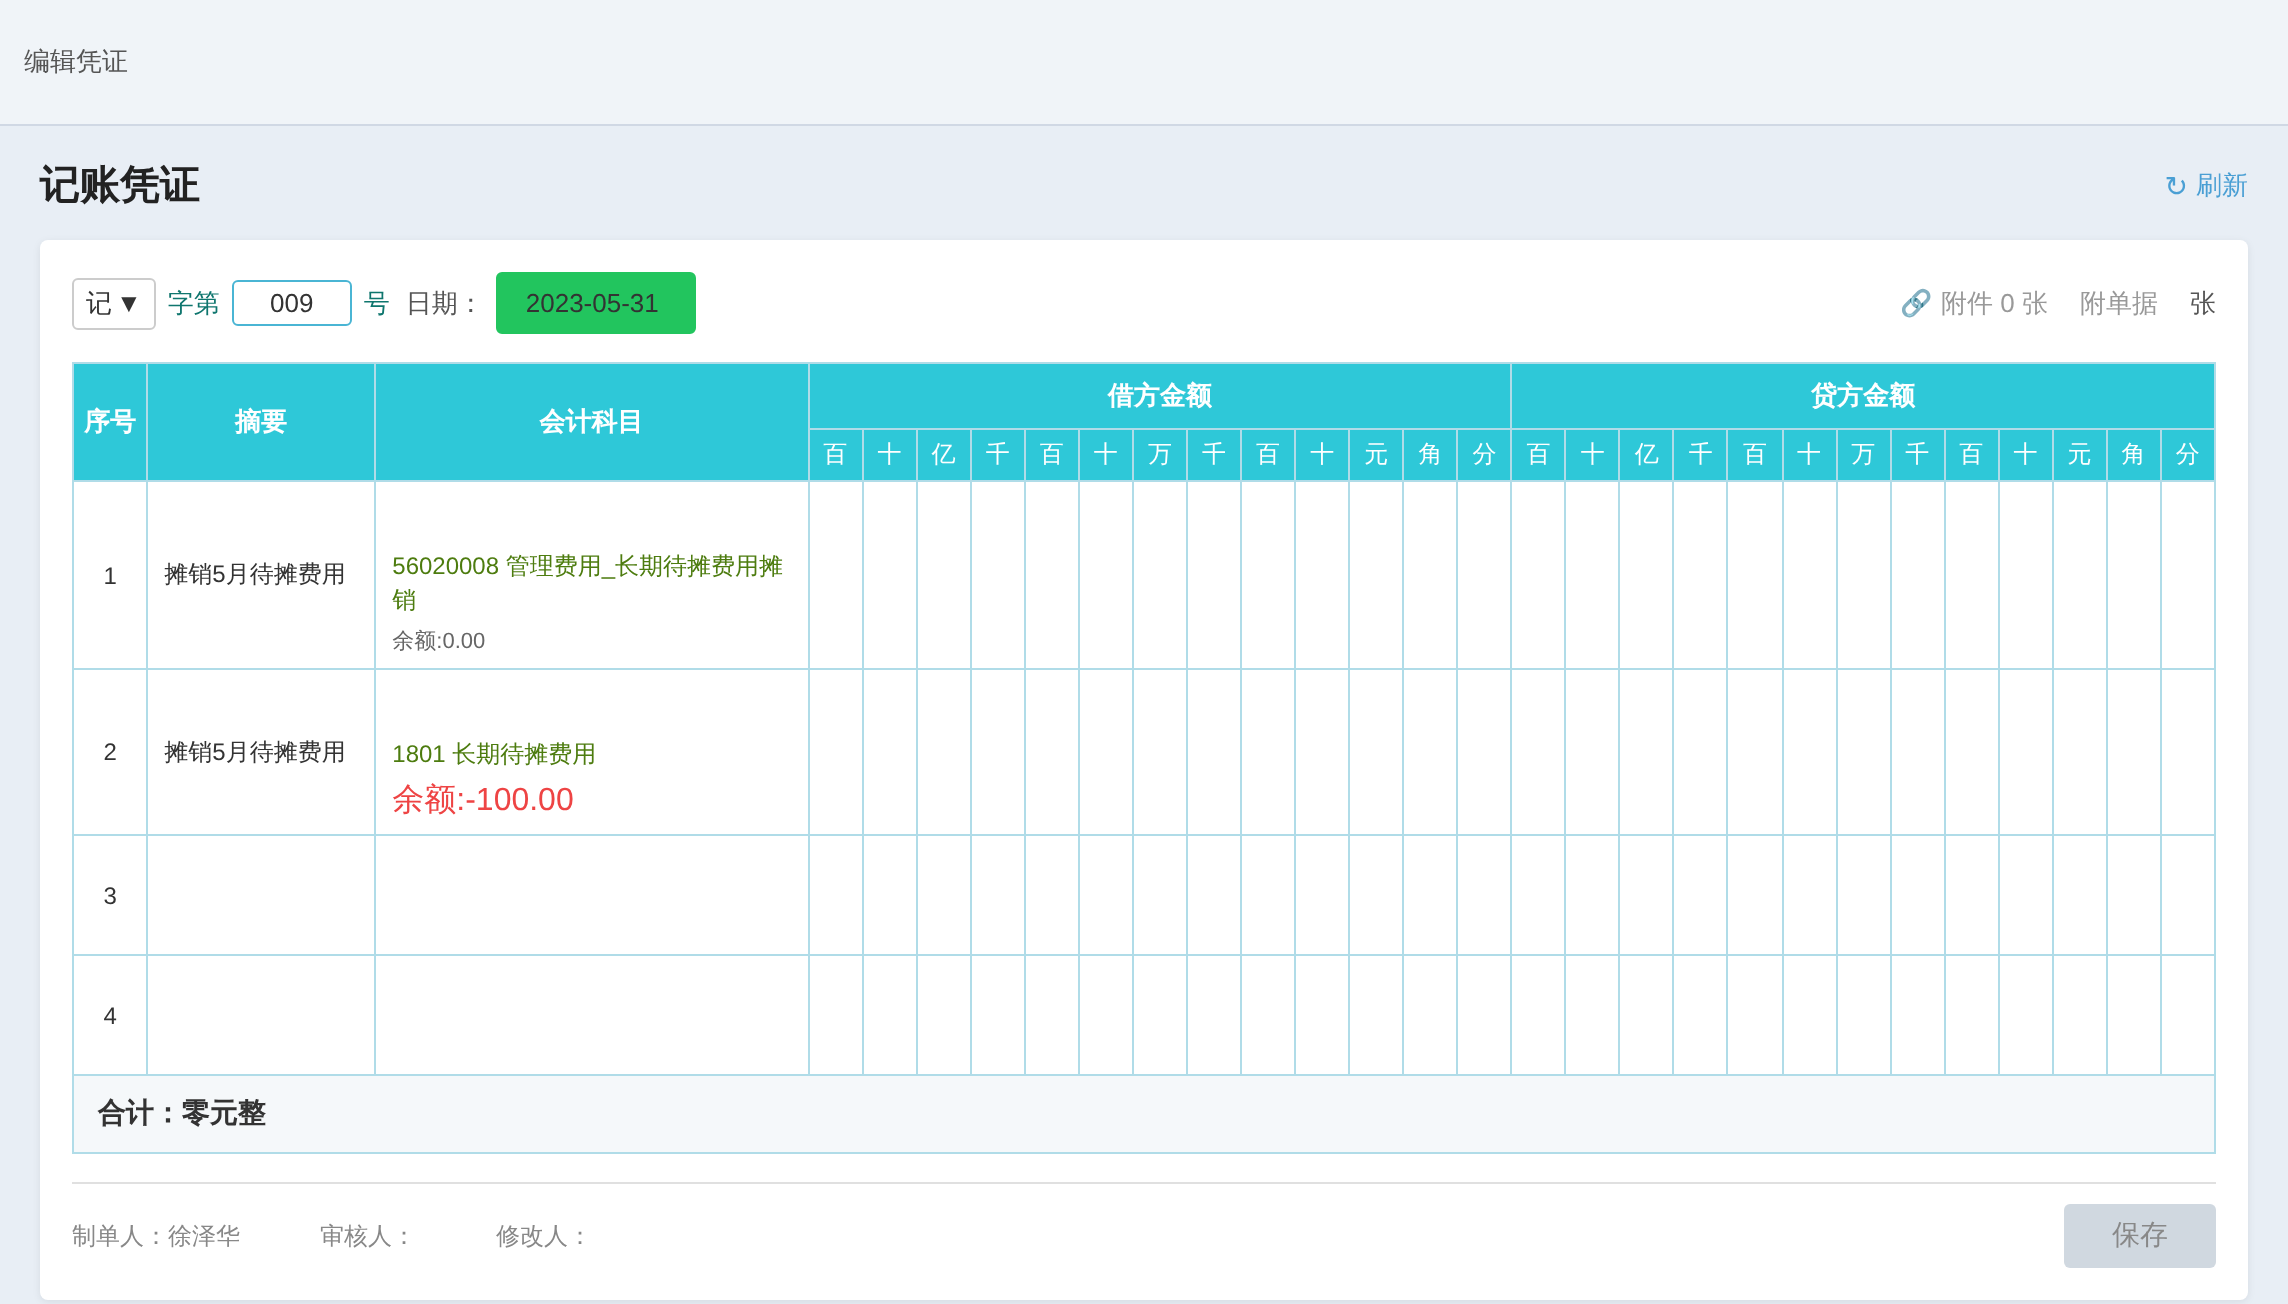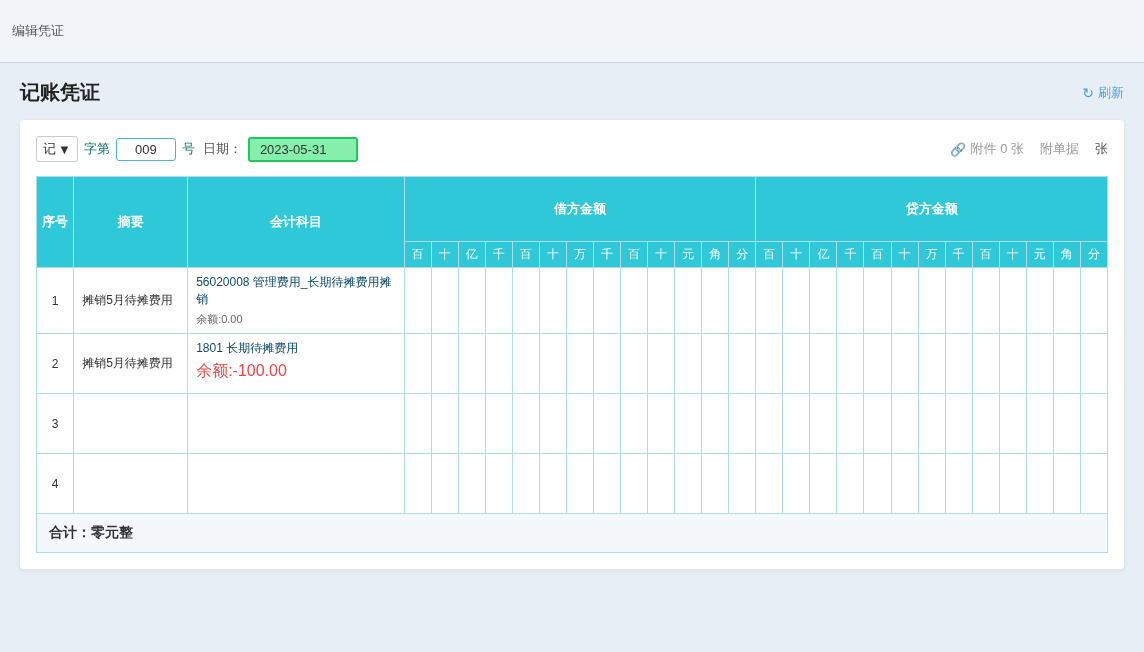--- a/index.html
+++ b/index.html
@@ -85,26 +85,26 @@
       border: 1px solid #4ab5d4;
       border-radius: 3px;
       padding: 3px 8px;
       font-size: 13px;
       width: 60px;
       text-align: center;
       background: #fff;
       color: #333;
     }
     .date-input {
-      border: 2px solid #22c55e;
+      border: 5px solid #22c55e;
       border-radius: 3px;
       padding: 3px 10px;
       font-size: 13px;
-      width: 110px;
-      background: #86efac;
+      width: 100px;
+      background: #22c55e;
       color: #333;
     }
     .header-right {
       margin-left: auto;
       display: flex;
       align-items: center;
       gap: 16px;
     }
     .attachment-link {
       color: #999;
@@ -128,21 +128,21 @@
     .voucher-table th, .voucher-table td {
       border: 1px solid #b0dce8;
       padding: 0;
       text-align: center;
       font-size: 12px;
     }
     .header-row-1 th {
       background: #2ec8d8;
       color: #fff;
       font-weight: 600;
-      padding: 23px 4px;
+      padding: 7px 4px;
       font-size: 13px;
     }
     .header-row-2 th {
       background: #2ec8d8;
       color: #fff;
       font-weight: normal;
       padding: 4px 2px;
       font-size: 12px;
     }
     .col-seq { width: 40px; }
@@ -162,22 +162,23 @@
     }
     .data-row td.cell-pad {
       padding: 6px 8px;
       text-align: left;
       vertical-align: top;
     }
     .data-row {
       height: 60px;
     }
     .account-code {
-      color: #0c4a6e;
-      font-size: 12px;
+      color: #4d7c0f;
+      font-size: 12px;
+      margin-top: 28px;
     }
     .balance-text {
       font-size: 11px;
       color: #666;
       margin-top: 4px;
     }
     .balance-neg {
       font-size: 16px;
       color: #e44;
       margin-top: 4px;
@@ -448,16 +449,26 @@
         <tfoot>
           <tr class="summary-row">
             <td colspan="29">
               <span>合计：零元整</span>
             </td>
           </tr>
         </tfoot>
       </table>
     </div>
 
+    <div class="footer-row">
+      <span>制单人：徐泽华</span>
+      <span>审核人：</span>
+      <span>修改人：</span>
+      <div class="footer-right">
+        <button class="save-btn">
+          <span>保存</span>
+        </button>
+      </div>
+    </div>
 
   </div>
 
 </div>
 
 </body></html>

